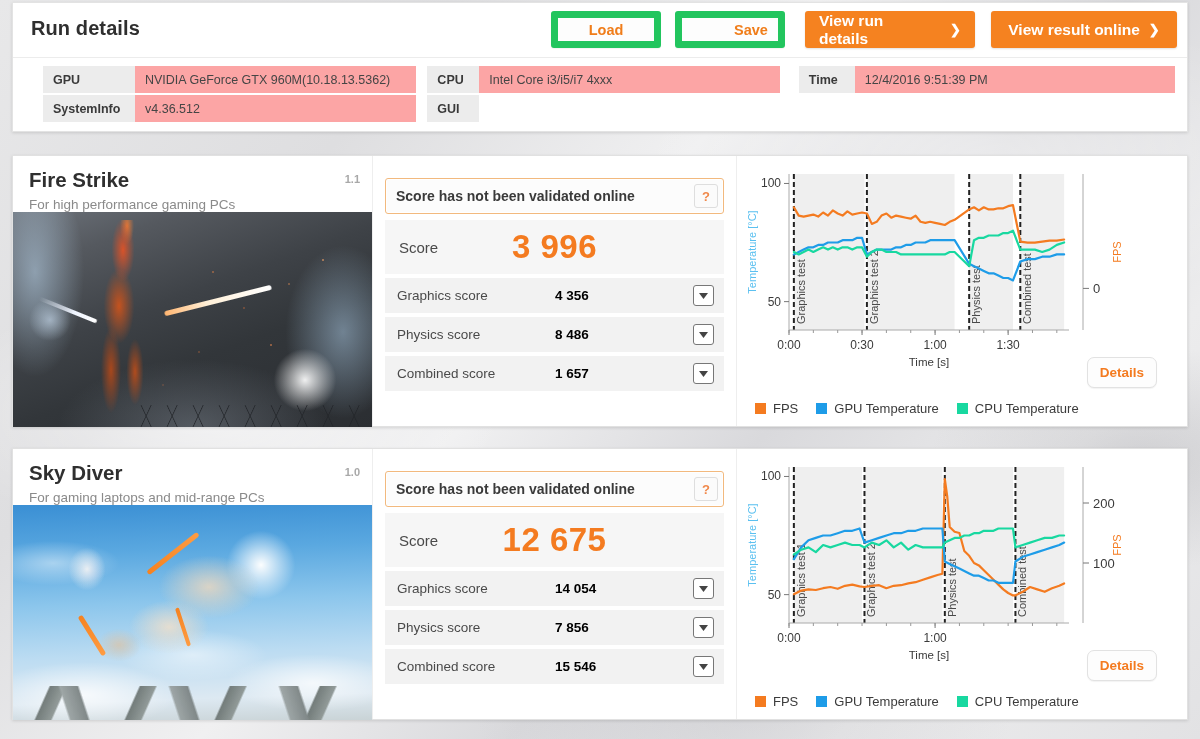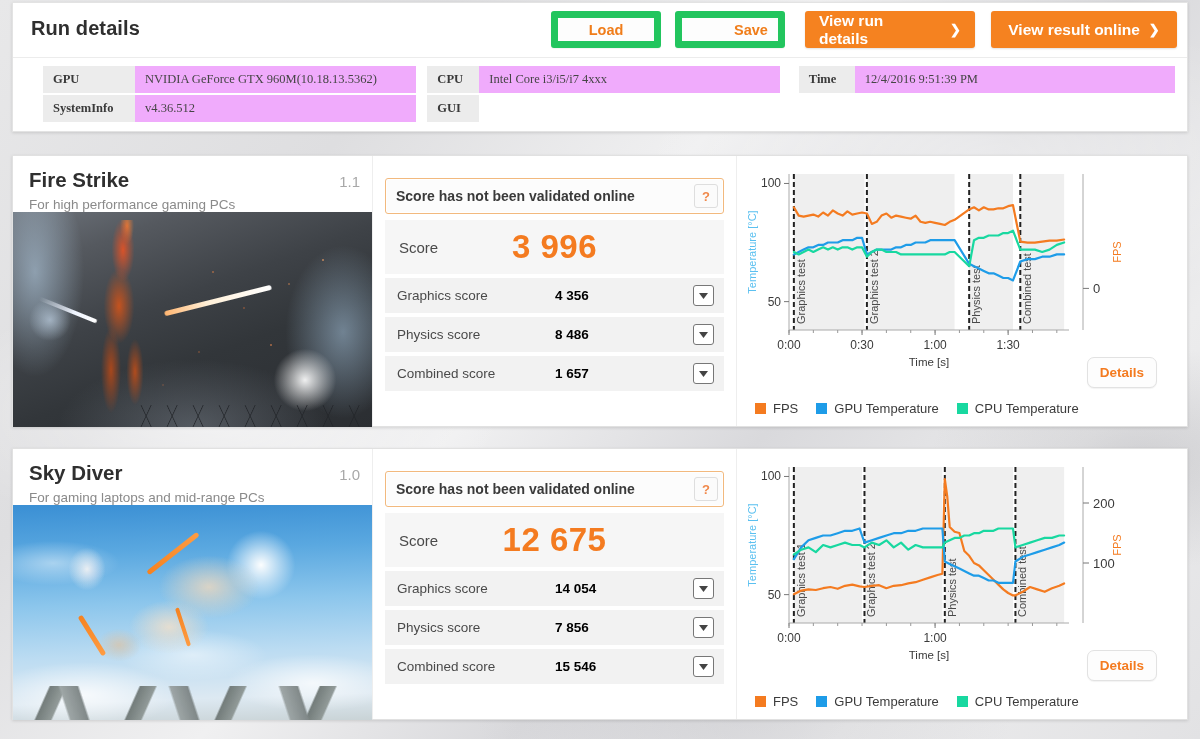--- a/index.html
+++ b/index.html
@@ -57,27 +57,27 @@
     font-size: 15.5px;
   }
   .btn-primary .chev { margin-left: 9px; font-size: 13px; font-weight: 700; }
   #btn-load { left: 538px; width: 110px; }
   #btn-save { left: 662px; width: 110px; padding-left: 42px; }
   #btn-rundetails { left: 792px; width: 170px; gap: 44px; }
   #btn-resultonline { left: 978px; width: 186px; }
 
   .info-row { position: relative; height: 74px; padding: 8px 12px 0 12px; display: flex; gap: 0; }
   .info-group { display: flex; flex-direction: column; gap: 2px; }
-  .info-line { display: flex; height: 27px; align-items: stretch; font-family: Liberation Serif, serif; }
+  .info-line { display: flex; height: 27px; align-items: stretch; }
   .info-key {
     background: #ececec; color: #3a3a3a; font-weight: 700; font-size: 12.5px;
     display: flex; align-items: center; padding: 0 10px;
   }
   .info-val {
-    background: #f0abfc; color: #454545; font-size: 12.5px;
+    background: #fca5a5; color: #454545; font-size: 12.5px;
     display: flex; align-items: center; padding: 0 10px;
   }
   .g1 { width: 392px; margin-left: 18px; }
   .g1 .info-key { width: 92px; }
   .g1 .info-val { flex: 1; }
   .g2 { width: 370px; margin-left: 11px; }
   .g2 .info-key { width: 52px; }
   .g2 .info-val { flex: 1; }
   .g3 { width: 395px; margin-left: 19px; }
   .g3 .info-key { width: 56px; }
@@ -89,21 +89,21 @@
     background: #fff; border: 1px solid #e1e1e1;
     box-shadow: 0 1px 3px rgba(0,0,0,0.13);
     display: flex; z-index: 2;
   }
   #bench-firestrike { top: 155px; }
   #bench-skydiver { top: 448px; }
 
   .bench-left { width: 360px; position: relative; border-right: 1px solid #eee; }
   .bench-name { position: absolute; left: 16px; top: 12px; font-size: 20.5px; font-weight: 700; color: #2f2f2f; }
   .bench-desc { position: absolute; left: 16px; top: 41px; font-size: 13.5px; color: #8a8a8a; }
-  .bench-ver { position: absolute; right: 12px; top: 17px; font-size: 15px; color: #a8a8a8; }
+  .bench-ver { position: absolute; right: 12px; top: 17px; font-size: 11px; color: #a8a8a8; font-weight: bold; }
   .bench-thumb {
     position: absolute; left: 0px; top: 56px; width: 359px; height: 215px;
     overflow: hidden;
   }
 
   
   .art-fs { width:100%; height:100%; position:relative;
     background: linear-gradient(160deg,#6d737b 0%,#55595f 18%,#3e4247 42%,#32363a 62%,#2b2e32 100%); }
   .art-fs::before {
     content:""; position:absolute; inset:0;

